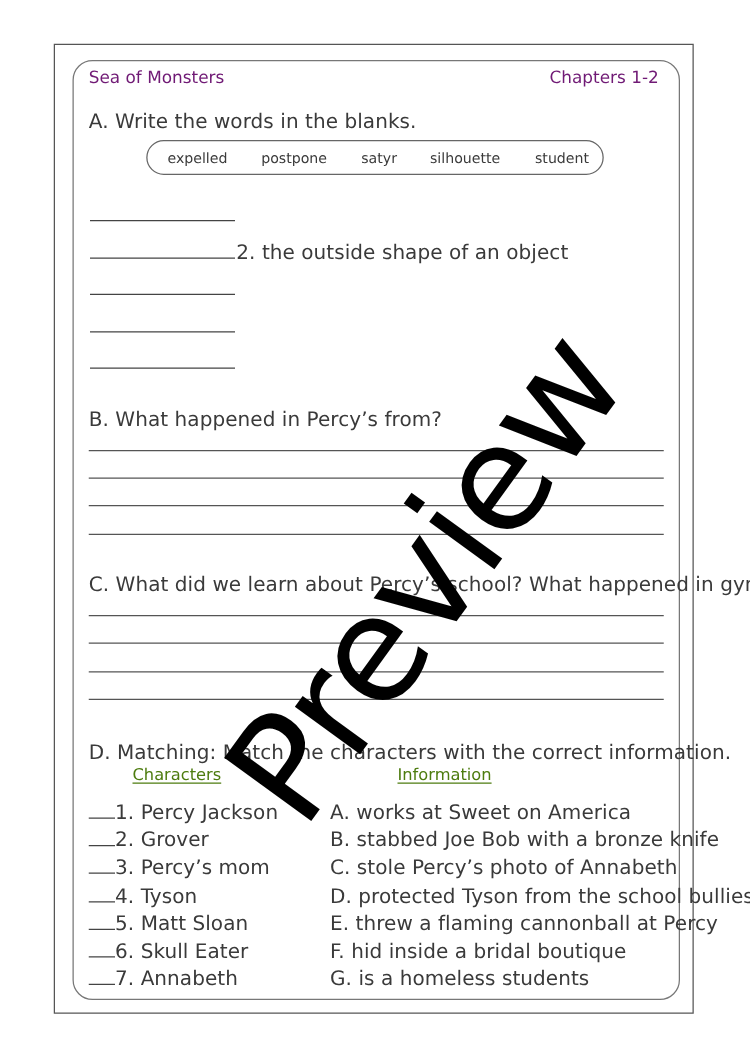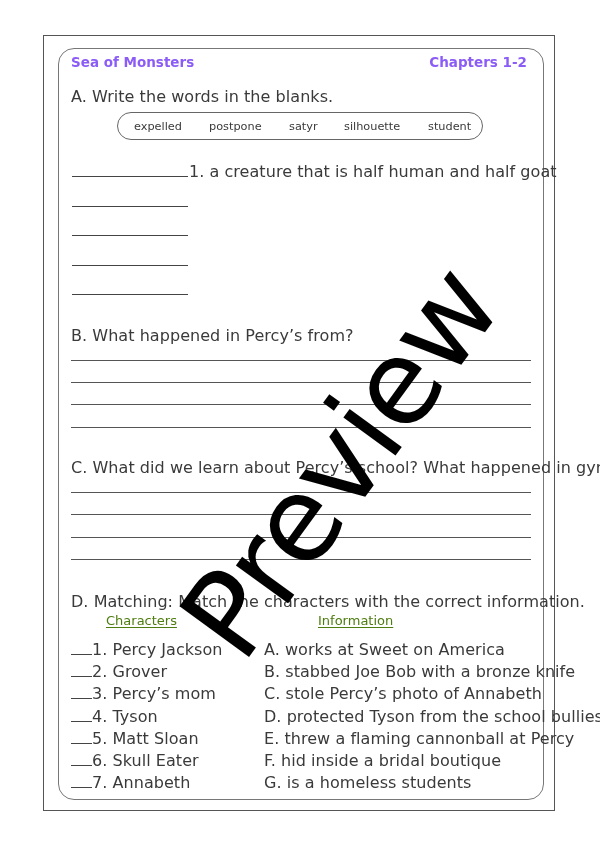--- a/index.html
+++ b/index.html
@@ -29,23 +29,23 @@
       left: 58px;
       top: 48px;
       width: 486px;
       height: 752px;
       border: 1.5px solid #777777;
       border-radius: 16px;
       box-sizing: border-box;
     }
     .abs { position: absolute; white-space: nowrap; }
     .title {
-      font-weight: bold;
+      font-weight: normal;
       font-size: 13.5px;
-      color: #8b5cf6;
+      color: #701a75;
     }
     .txt {
       font-size: 16px;
       color: #3a3a3a;
       letter-spacing: 0.05px;
     }
     .word-bank {
       position: absolute;
       left: 117px;
       top: 112px;
@@ -115,24 +115,24 @@
 <div class="abs txt" style="left:71px; top:87px;">A. Write the words in the blanks.</div>
 
 <div class="word-bank"></div>
 <span class="word" style="left:134px;">expelled</span>
 <span class="word" style="left:209px;">postpone</span>
 <span class="word" style="left:289px;">satyr</span>
 <span class="word" style="left:344px;">silhouette</span>
 <span class="word" style="left:428px;">student</span>
 
 <div class="abs txt vocab-row" style="left:72px; top:162px;">
-  <span class="blank"></span><span>1. a creature that is half human and half goat</span>
+  <span class="blank"></span>
 </div>
 <div class="abs txt vocab-row" style="left:72px; top:192px;">
-  <span class="blank"></span>
+  <span class="blank"></span><span>2. the outside shape of an object</span>
 </div>
 <div class="abs txt vocab-row" style="left:72px; top:221px;">
   <span class="blank"></span>
 </div>
 <div class="abs txt vocab-row" style="left:72px; top:251px;">
   <span class="blank"></span>
 </div>
 <div class="abs txt vocab-row" style="left:72px; top:280px;">
   <span class="blank"></span>
 </div>

